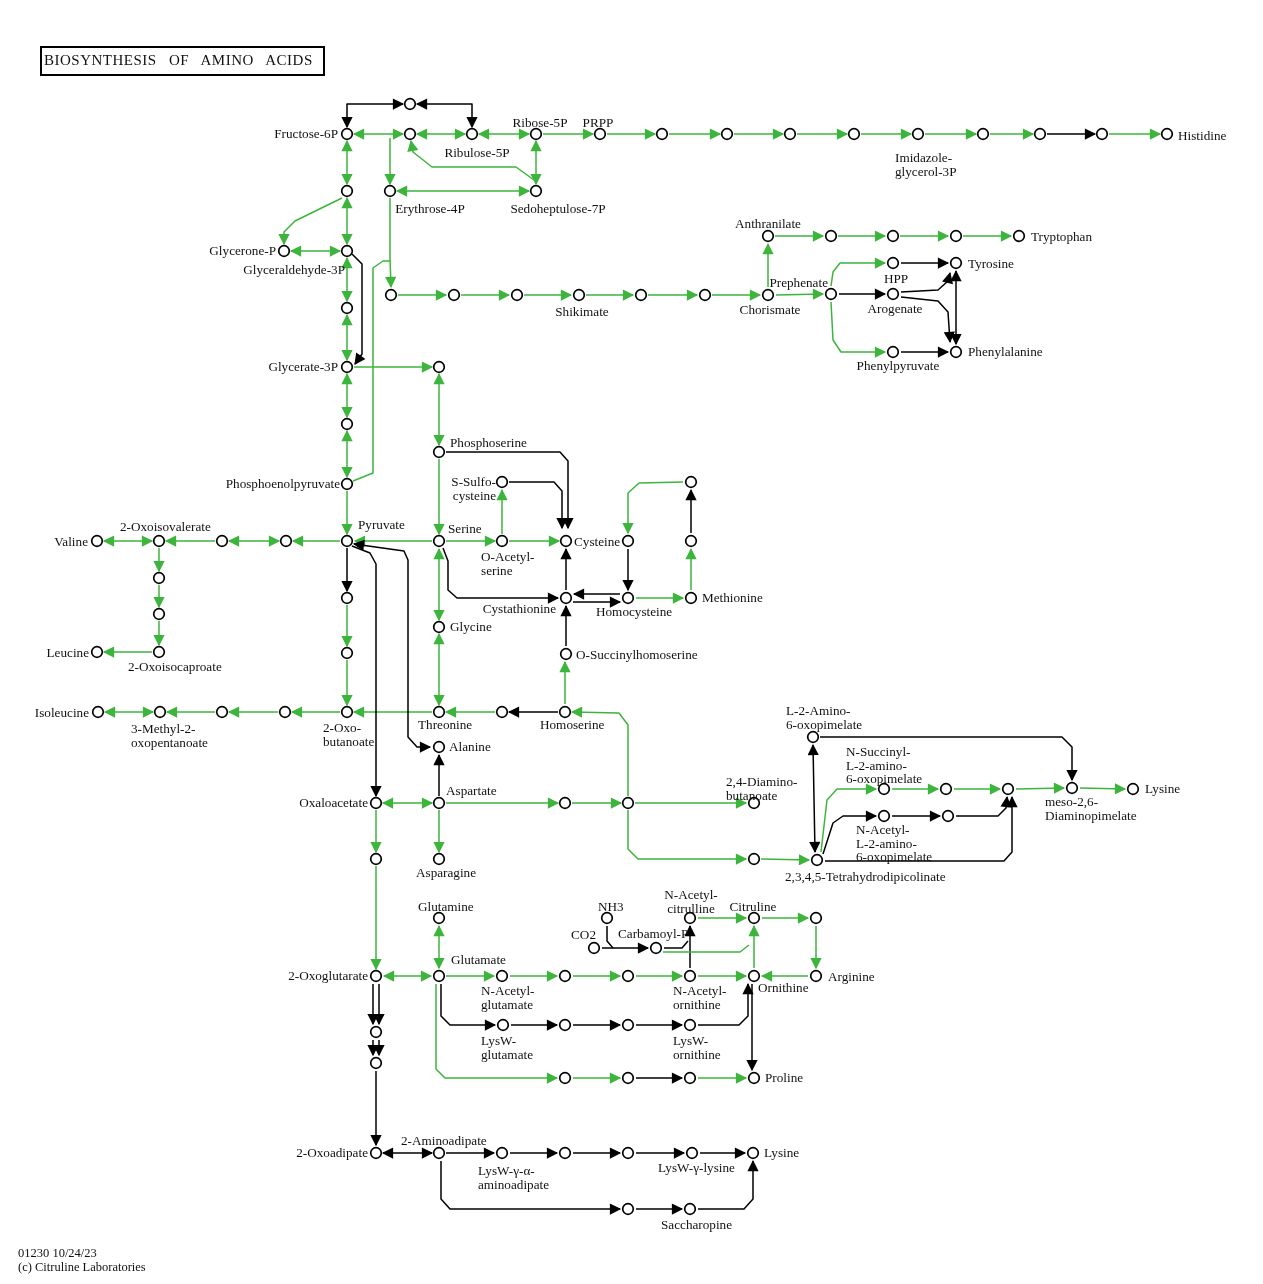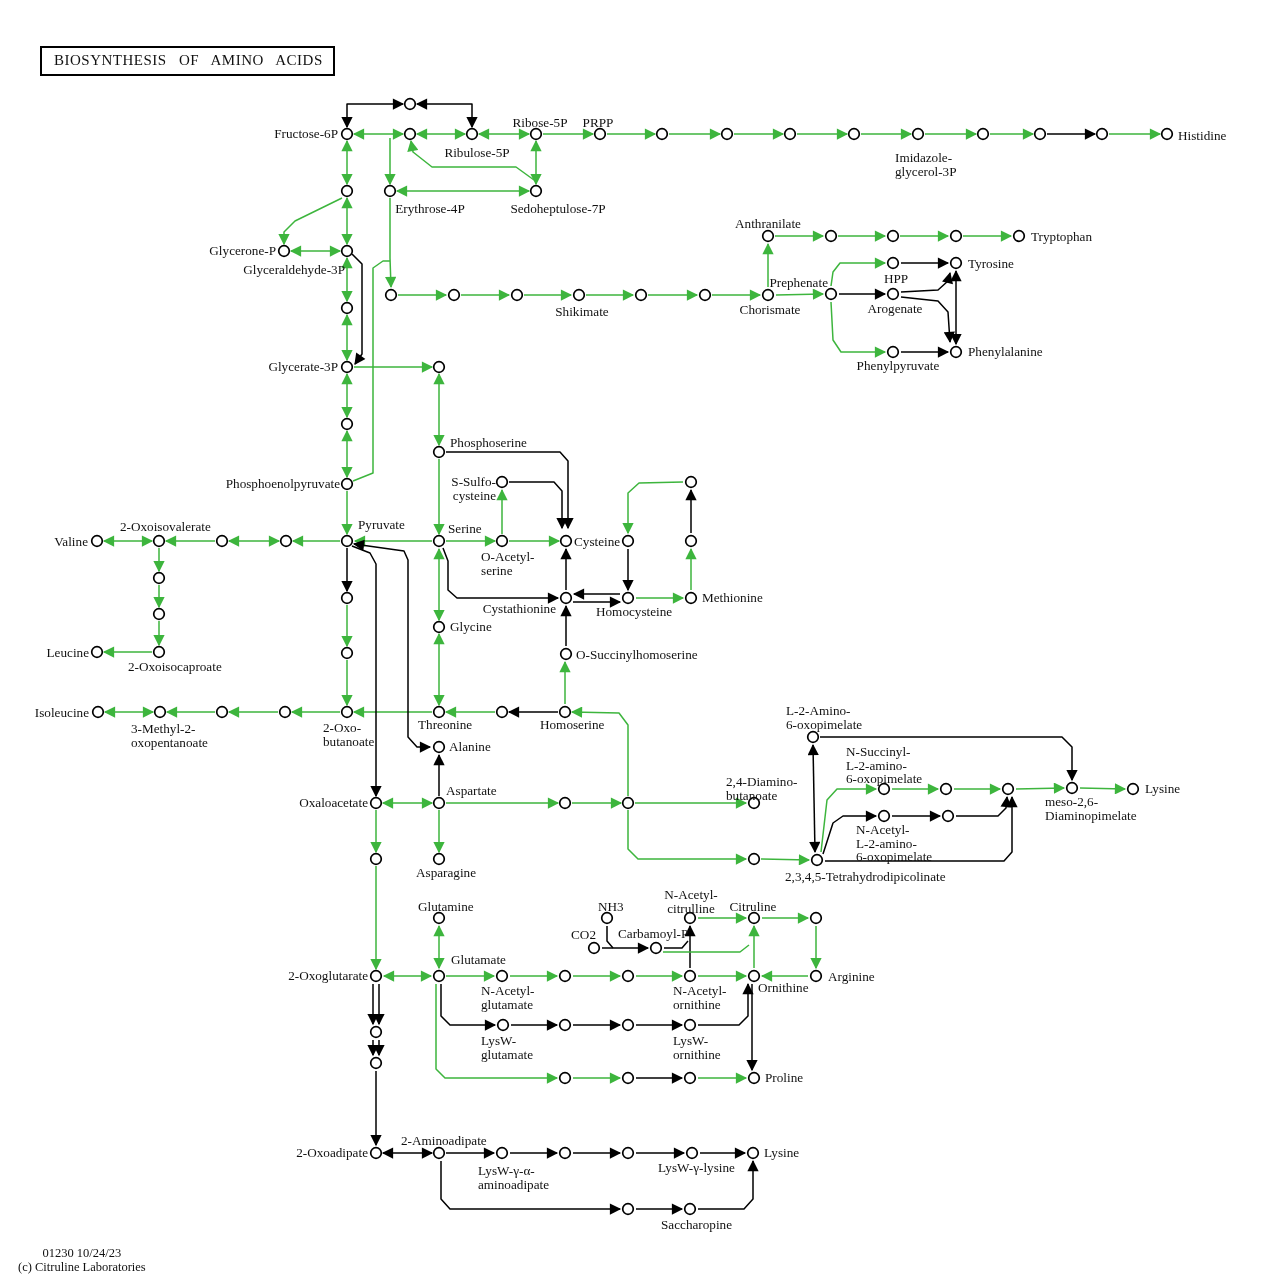--- a/index.html
+++ b/index.html
@@ -1,20 +1,20 @@
 <!DOCTYPE html>
 <html><head>
 <meta charset="utf-8">
 <style>
   html,body{margin:0;padding:0;background:#fff;}
   #stage{position:relative;width:1263px;height:1284px;background:#fff;overflow:hidden;
          font-family:"Liberation Serif","DejaVu Serif",serif;}
-  #title-box{position:absolute;left:40px;top:46px;border:2px solid #000;padding:4px 10px 5px 12px;
+  #title-box{position:absolute;left:40px;top:46px;border:2px solid #000;padding:4px 10px 5px 2px;
              font-size:15px;letter-spacing:.5px;word-spacing:8px;color:#111;background:#fff;}
-  #footer{position:absolute;left:18px;top:1246px;font-size:12.5px;color:#111;line-height:1.12;text-align:center;}
+  #footer{position:absolute;left:18px;top:1246px;font-size:12.5px;color:#111;line-height:1.12;}
   svg text{font-family:"Liberation Serif","DejaVu Serif",serif;font-size:13.2px;fill:#111;}
 </style>
 </head>
 <body>
 
 <div id="stage">
   <svg id="pathway-svg" width="1263" height="1284" viewBox="0 0 1263 1284" style="position:absolute;left:0;top:0;">
     <defs>
       <marker id="m-g" viewBox="0 0 10 10" refX="9" refY="5" markerWidth="9" markerHeight="7.5" orient="auto-start-reverse">
         <path d="M0,0 L10,5 L0,10 z" fill="#3db53d"></path>

